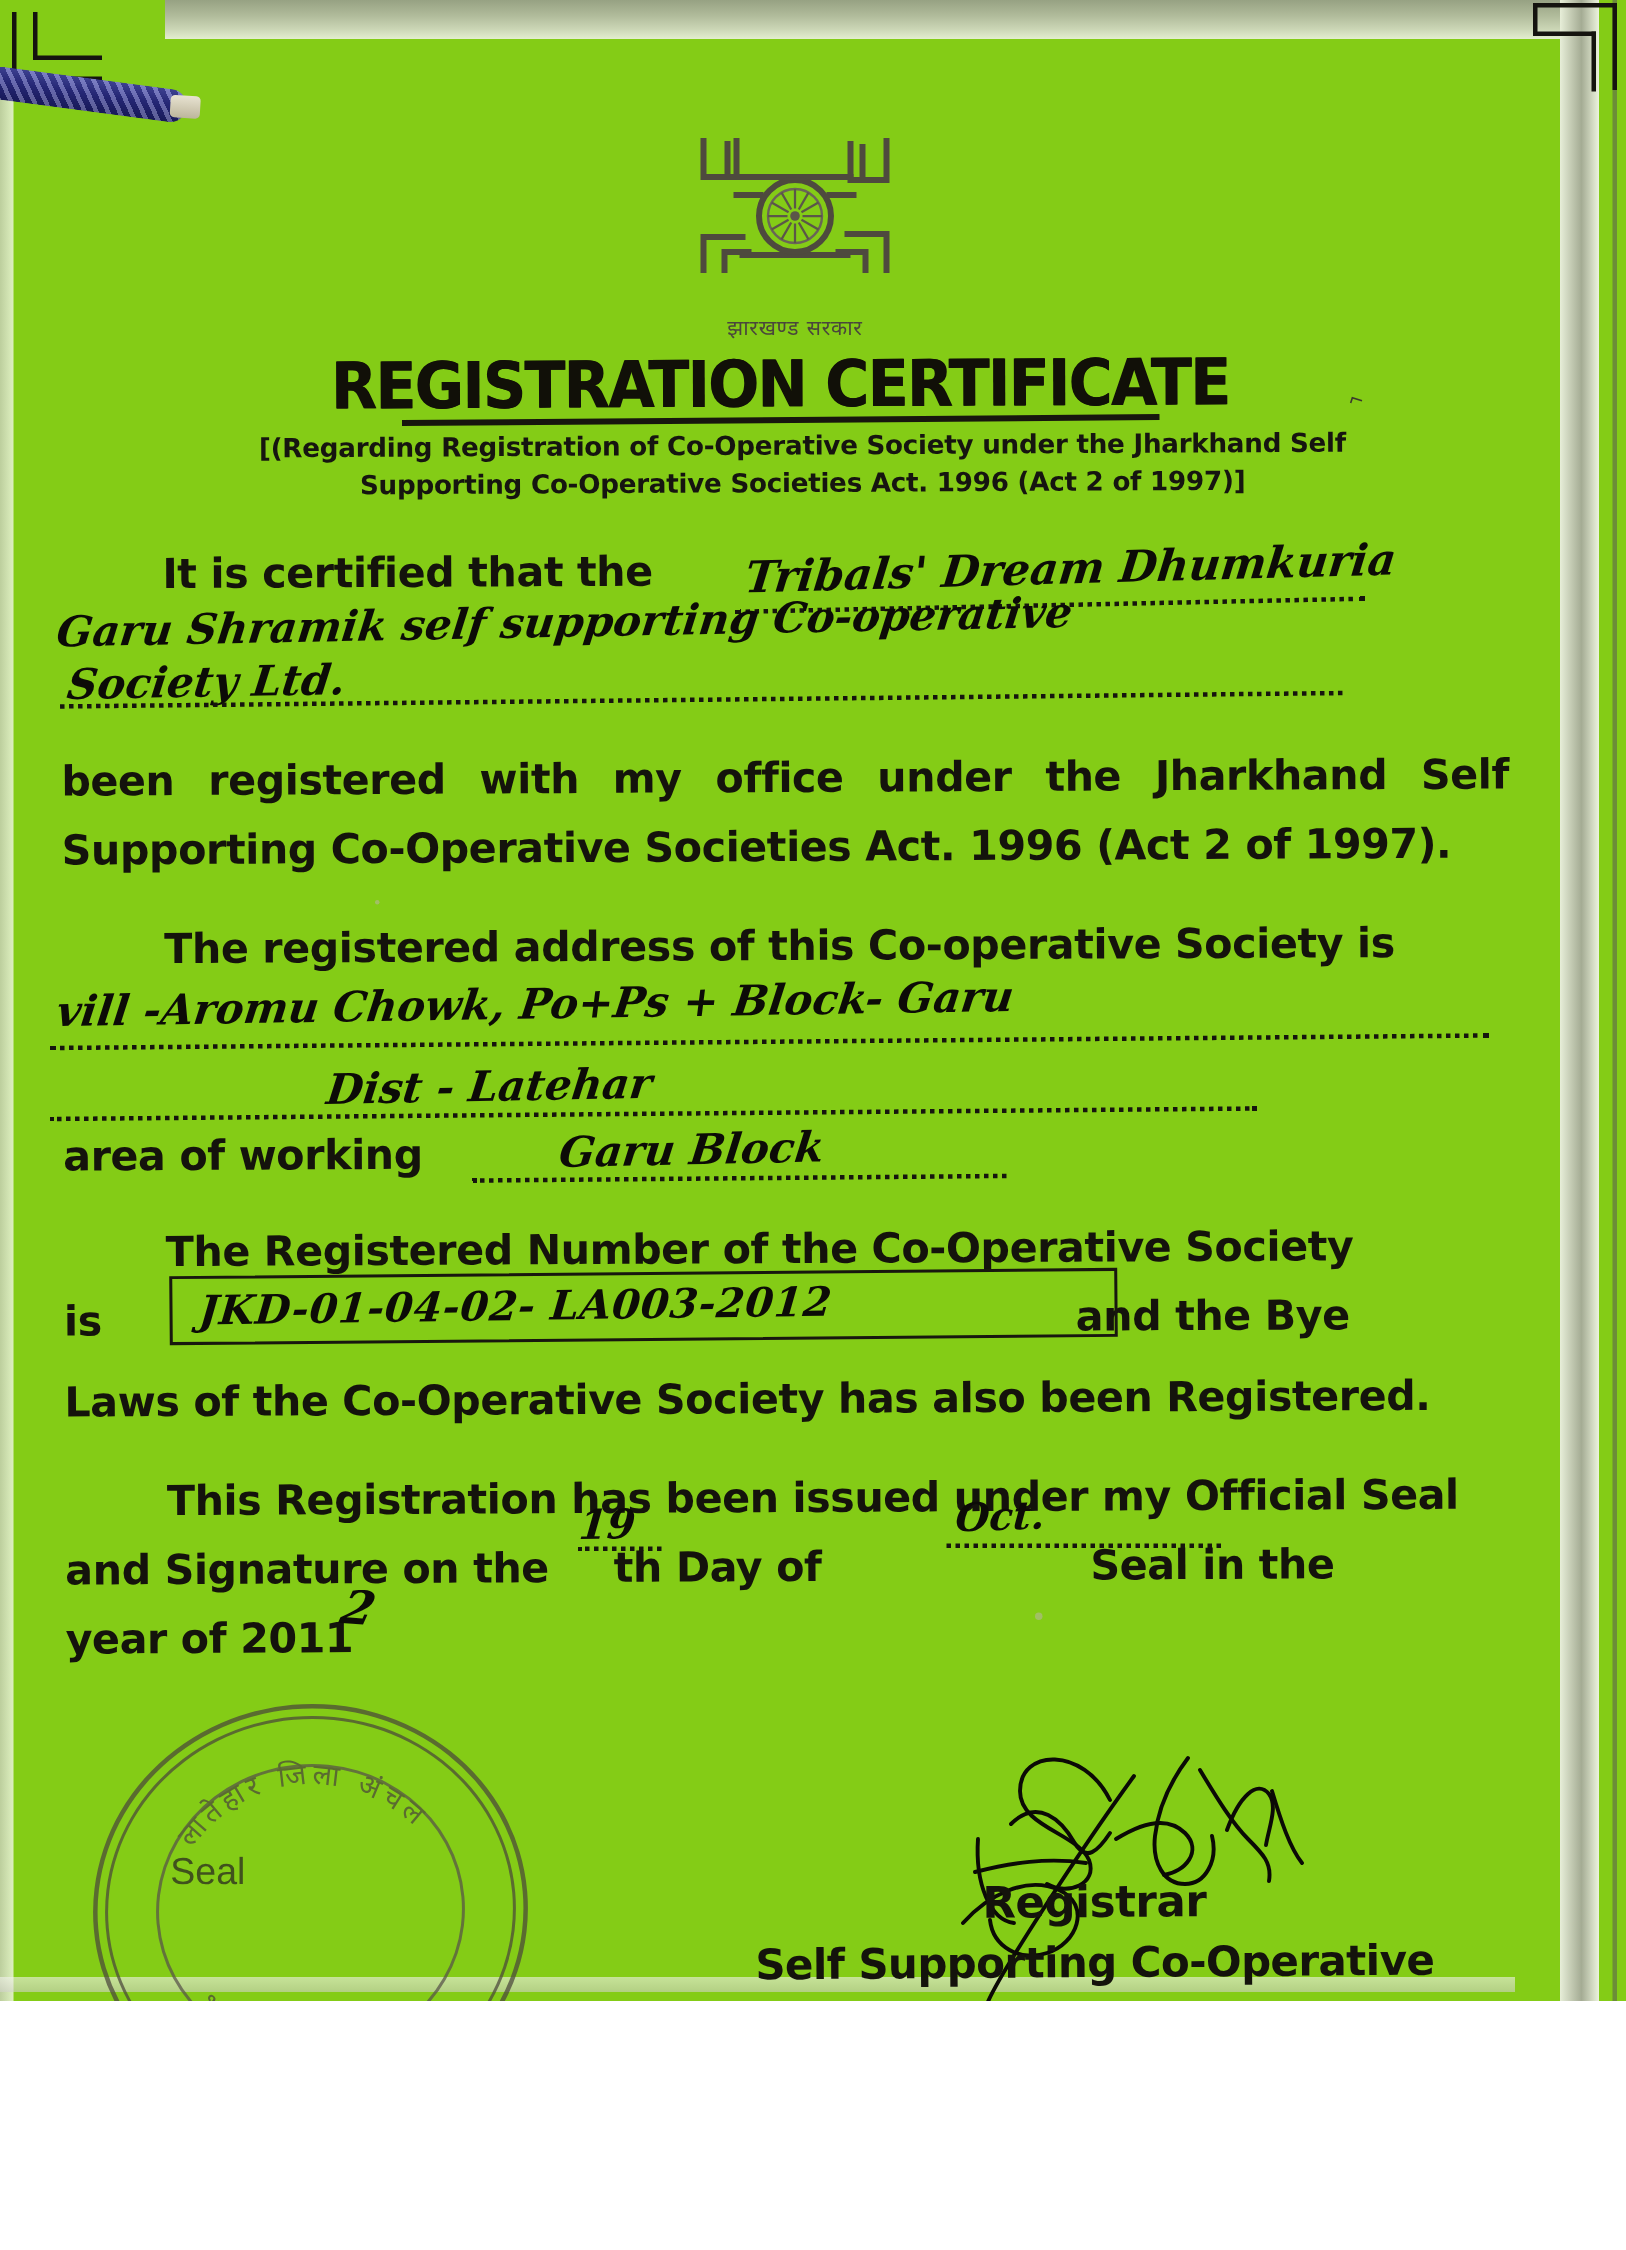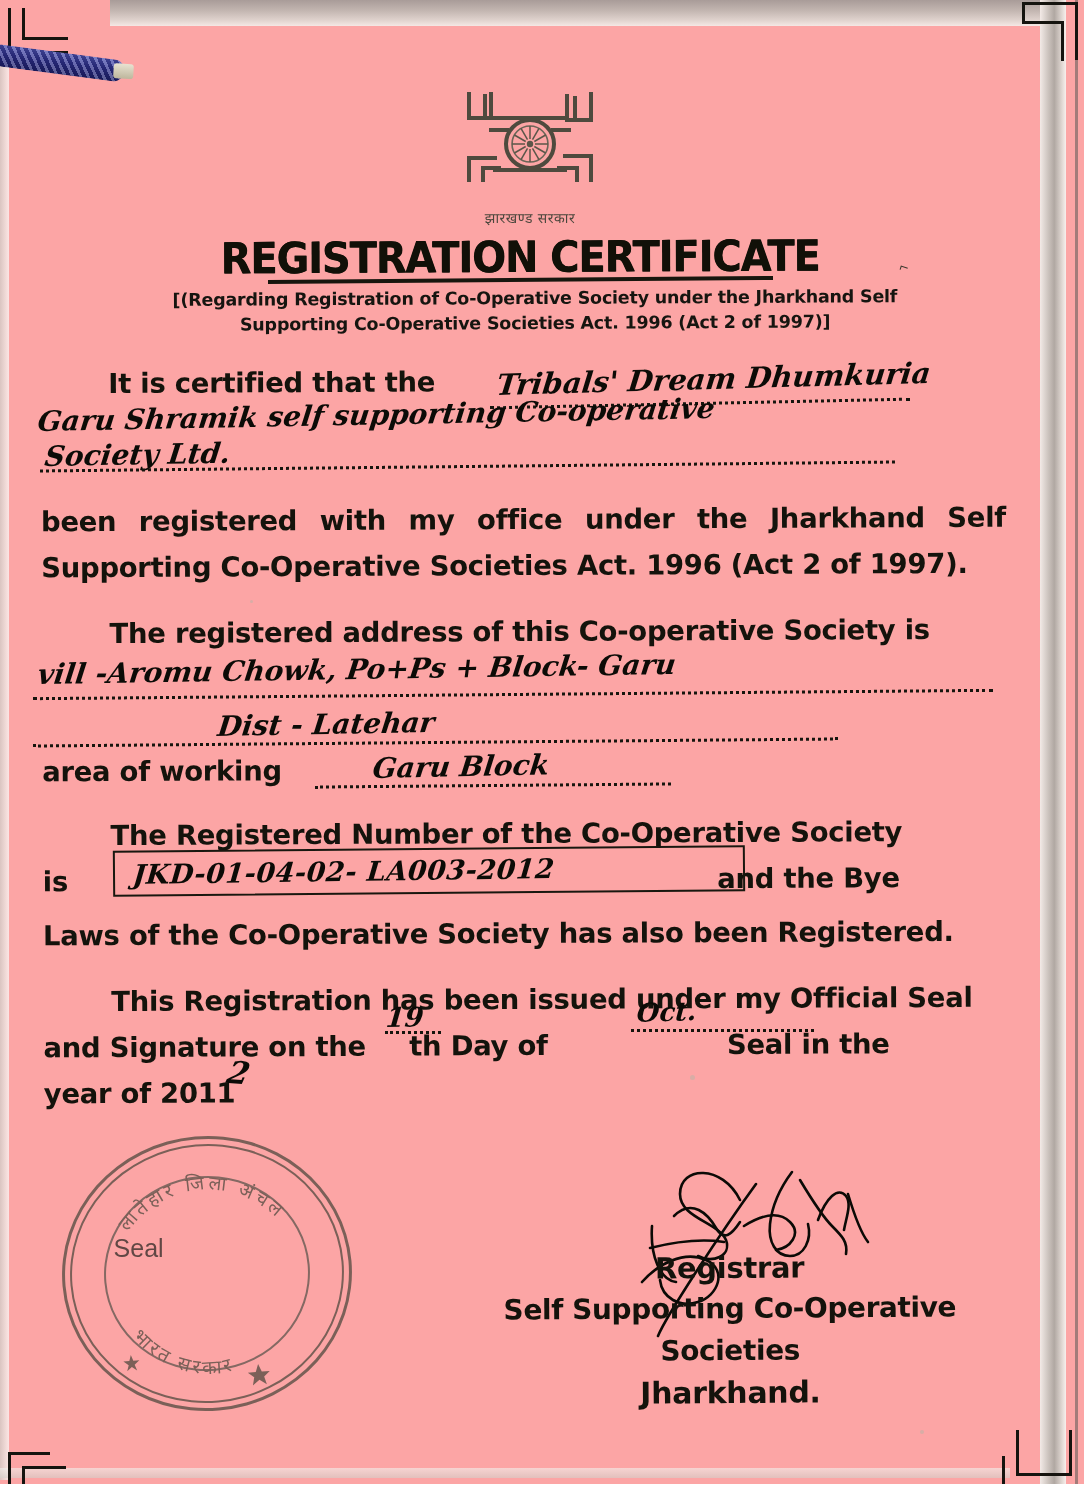--- a/index.html
+++ b/index.html
@@ -5,22 +5,22 @@
   * { margin:0; padding:0; box-sizing:border-box; }
   html, body {
     width:1084px; height:1500px;
     background:#ffffff;
     font-family:"Liberation Sans", sans-serif;
     overflow:hidden;
   }
 
   #page {
     position:relative;
-    width:1084px; height:1484px;
-    background:#fca5a5;
+    width:1084px; height:1334px;
+    background:#84cc16;
     overflow:hidden;
   }
 
   
   .scan-edge-top{
     position:absolute; left:110px; top:0px; width:930px; height:26px;
     background:linear-gradient(180deg,#9a9a96 0%,#b8b8b2 40%,#d8d8d2 75%,#f4f4f0 100%);
     opacity:.85;
   }
   .scan-edge-right{

